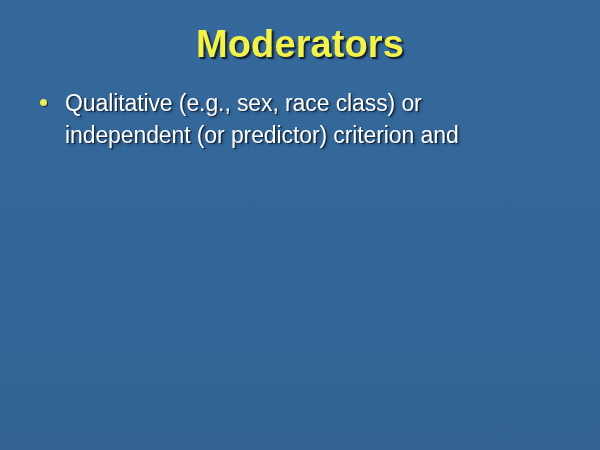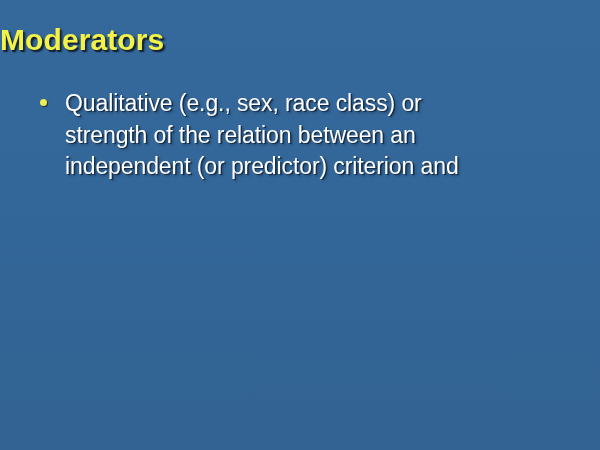--- a/index.html
+++ b/index.html
@@ -21,22 +21,22 @@
     background: #336799;
     background-image: linear-gradient(180deg, #35699b 0%, #336699 45%, #326392 100%);
     overflow: hidden;
   }
 
   .slide-title {
     position: absolute;
     left: 0;
     top: 23px;
     width: 600px;
-    text-align: left;
-    font-size: 30px;
+    text-align: center;
+    font-size: 38px;
     font-weight: bold;
     letter-spacing: 0.1px;
     color: #f2f24a;
     text-shadow:
       1.6px 1.6px 0 rgba(20,32,48,0.85),
       2.4px 2.4px 2px rgba(10,20,34,0.55),
       -0.5px -0.5px 0 rgba(120,120,20,0.25);
     white-space: nowrap;
   }
 
@@ -93,20 +93,19 @@
   <div class="slide-title">Moderators</div>
 
   <div class="body-block">
 
     <div class="bullet-row">
       <span class="bullet-marker">
         <span class="bullet-dot"></span>
       </span>
       <div class="bullet-text">
         <span class="ln">Qualitative (e.g., sex, race class) or</span>
-        <span class="ln">strength of the relation between an</span>
         <span class="ln">independent (or predictor) criterion and</span>
       </div>
     </div>
 
   </div>
 
 </div>
 
 </body></html>

